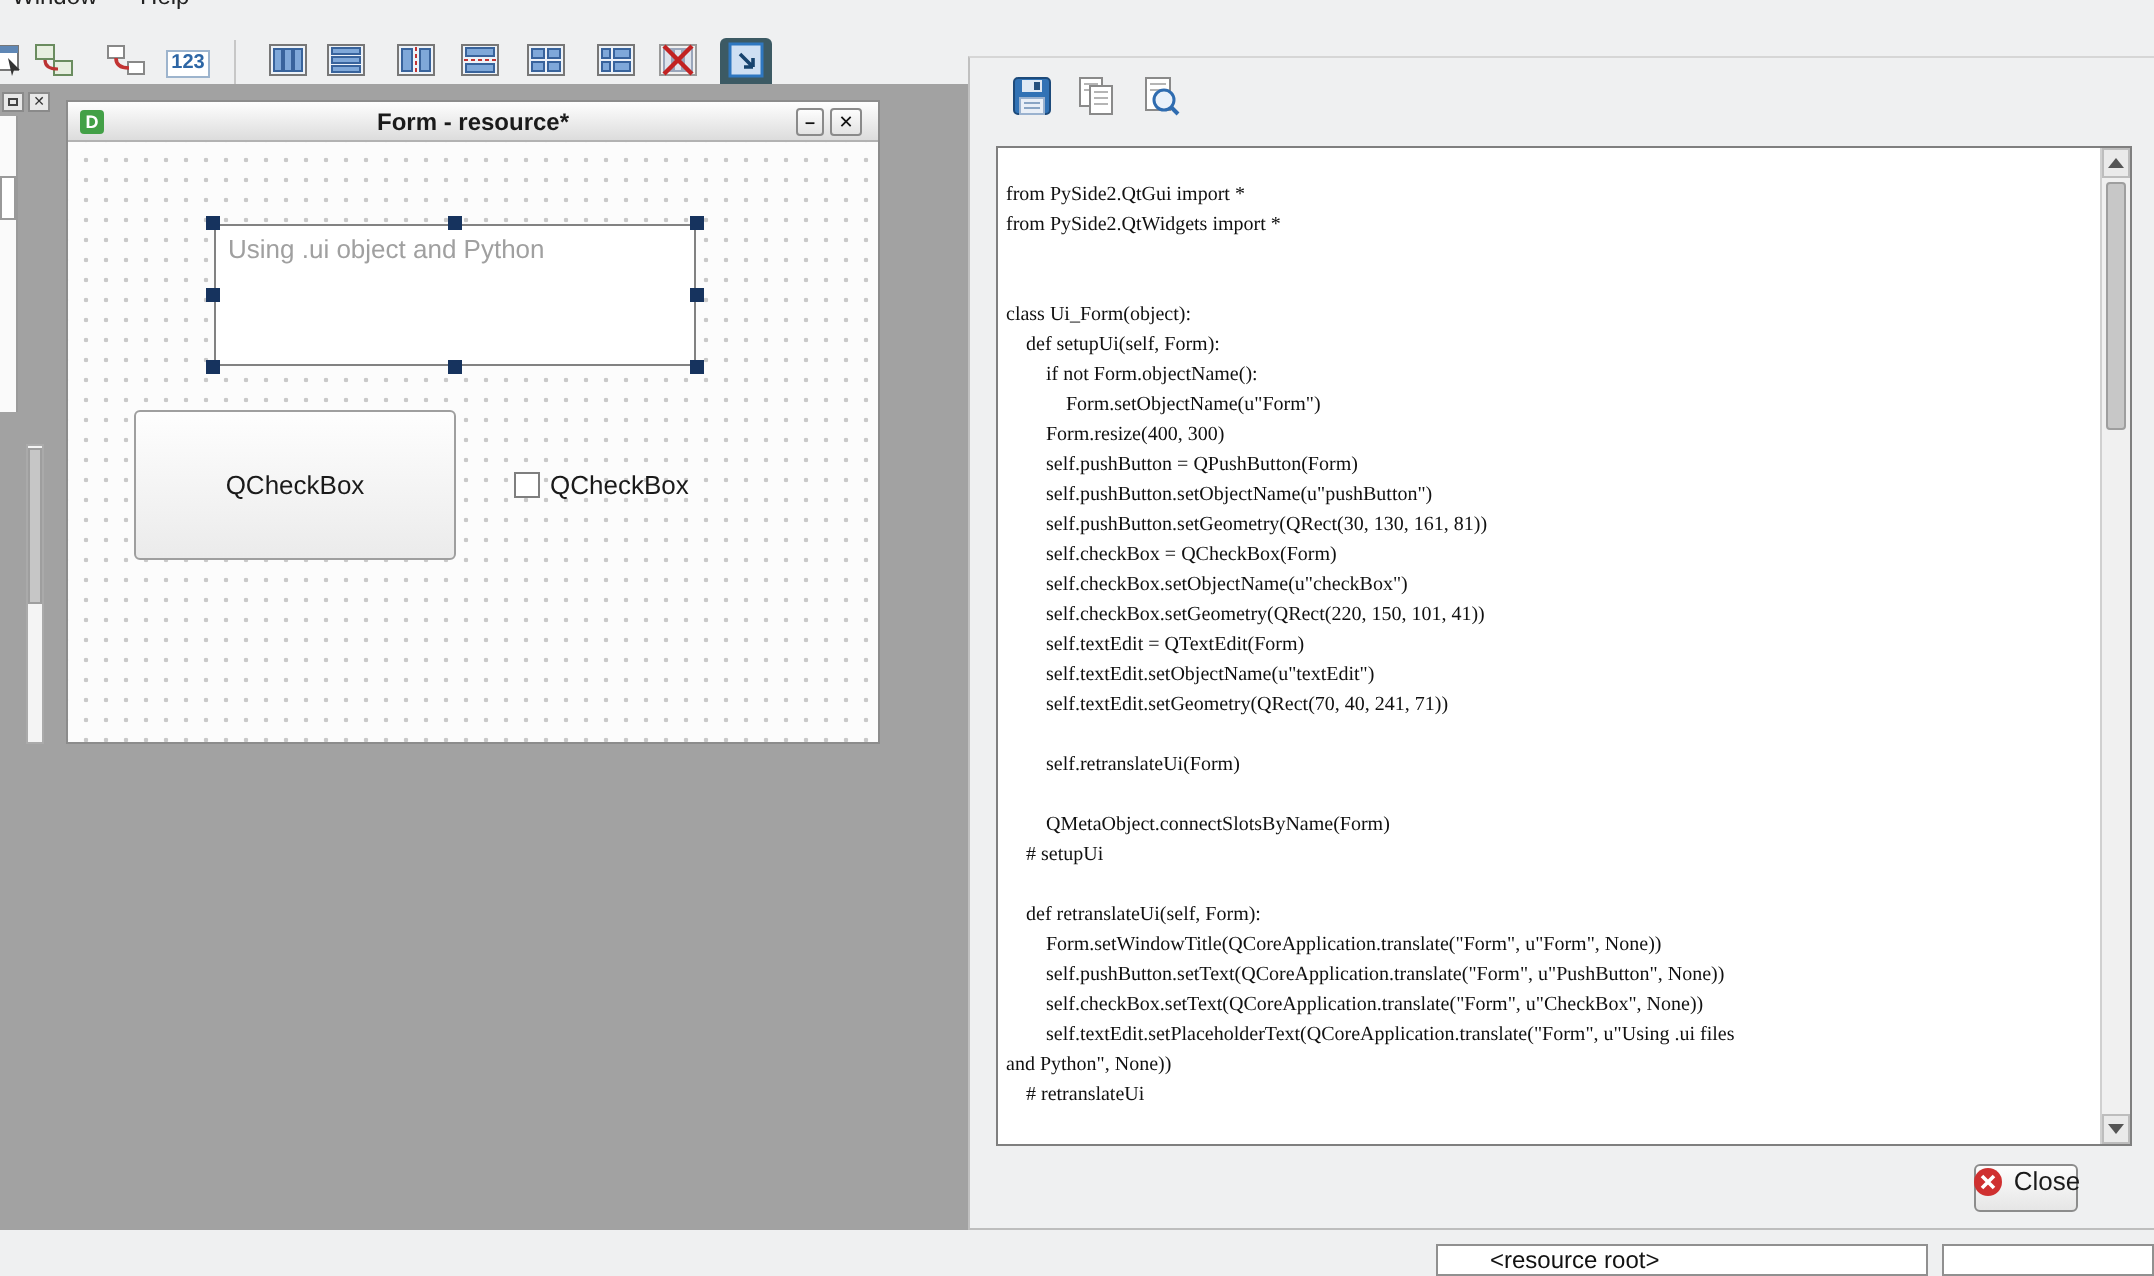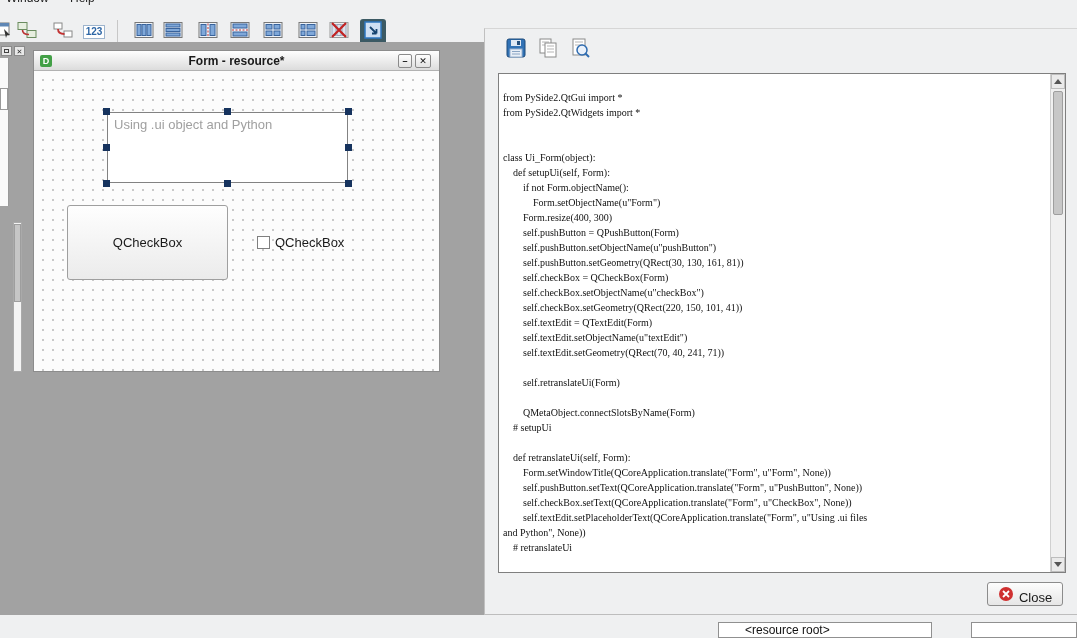--- a/index.html
+++ b/index.html
@@ -47,21 +47,21 @@
   
   .dialog{position:absolute;left:484px;top:28px;width:593px;height:587px;background:#eff0f1;border-left:1px solid #c0c0c0;border-top:1px solid #d6d6d6;border-bottom:1px solid #bdbdbd}
   .dbtn{position:absolute;top:8px;width:26px;height:26px;display:flex;align-items:center;justify-content:center;border-radius:3px}
   .codearea{position:absolute;left:13px;top:44px;width:568px;height:500px;background:#fff;border:1px solid #7f7f7f;overflow:hidden}
   .codetext{position:absolute;left:0;top:0;right:15px;bottom:0;padding:16px 4px;font-family:Liberation Serif, serif;font-size:10px;line-height:15px;white-space:pre;color:#111;overflow:hidden}
   .vscroll{position:absolute;right:0;top:0;width:15px;height:498px;background:#f0f0f0;border-left:1px solid #d0d0d0}
   .sbarrow{position:absolute;left:0;width:14px;height:15px;background:#eaeaea;border:1px solid #bdbdbd;display:flex;align-items:center;justify-content:center}
   .arr-up{width:0;height:0;border-left:4px solid transparent;border-right:4px solid transparent;border-bottom:5px solid #555}
   .arr-down{width:0;height:0;border-left:4px solid transparent;border-right:4px solid transparent;border-top:5px solid #555}
   .sbhandle{position:absolute;left:2px;top:17px;width:10px;height:124px;background:#c7c7c7;border:1px solid #9e9e9e;border-radius:2px}
-  .closebtn{position:absolute;left:502px;top:553px;width:76px;height:24px;background:linear-gradient(#fdfdfd,#e6e6e6);border:1px solid #8c8c8c;border-radius:3px;display:flex;align-items:flex-end;justify-content:center;gap:5px;font-size:13px;color:#1a1a1a}
+  .closebtn{position:absolute;left:502px;top:553px;width:52px;height:24px;background:linear-gradient(#fdfdfd,#e6e6e6);border:1px solid #8c8c8c;border-radius:3px;display:flex;align-items:flex-start;justify-content:center;gap:5px;font-size:13px;color:#1a1a1a}
 
   
   .bottomstrip{position:absolute;left:0;top:615px;width:1077px;height:23px;background:#eff0f1}
   .resbox{position:absolute;top:7px;background:#fff;border:1px solid #909090}
   .resroot{font-size:12px;color:#111;padding-left:26px;line-height:15px}
 </style>
 </head>
 <body>
 
 <div id="screen">
@@ -285,19 +285,19 @@
     <div class="closebtn">
       <span><svg width="16" height="16">
             <circle cx="8" cy="8" r="7" fill="#cf3030"></circle>
             <path d="M5 5 L11 11 M11 5 L5 11" stroke="#fff" stroke-width="1.8"></path>
           </svg></span>
       <span>Close</span>
     </div>
   </div>
 
   <div class="bottomstrip">
-    <div class="resbox" style="left:718px;width:214px;height:16px">
+    <div class="resbox" style="left:718px;width:246px;height:16px">
       <div class="resroot">&lt;resource root&gt;</div>
     </div>
     <div class="resbox" style="left:971px;width:106px;height:16px"></div>
   </div>
 
 </div>
 
 </body></html>

